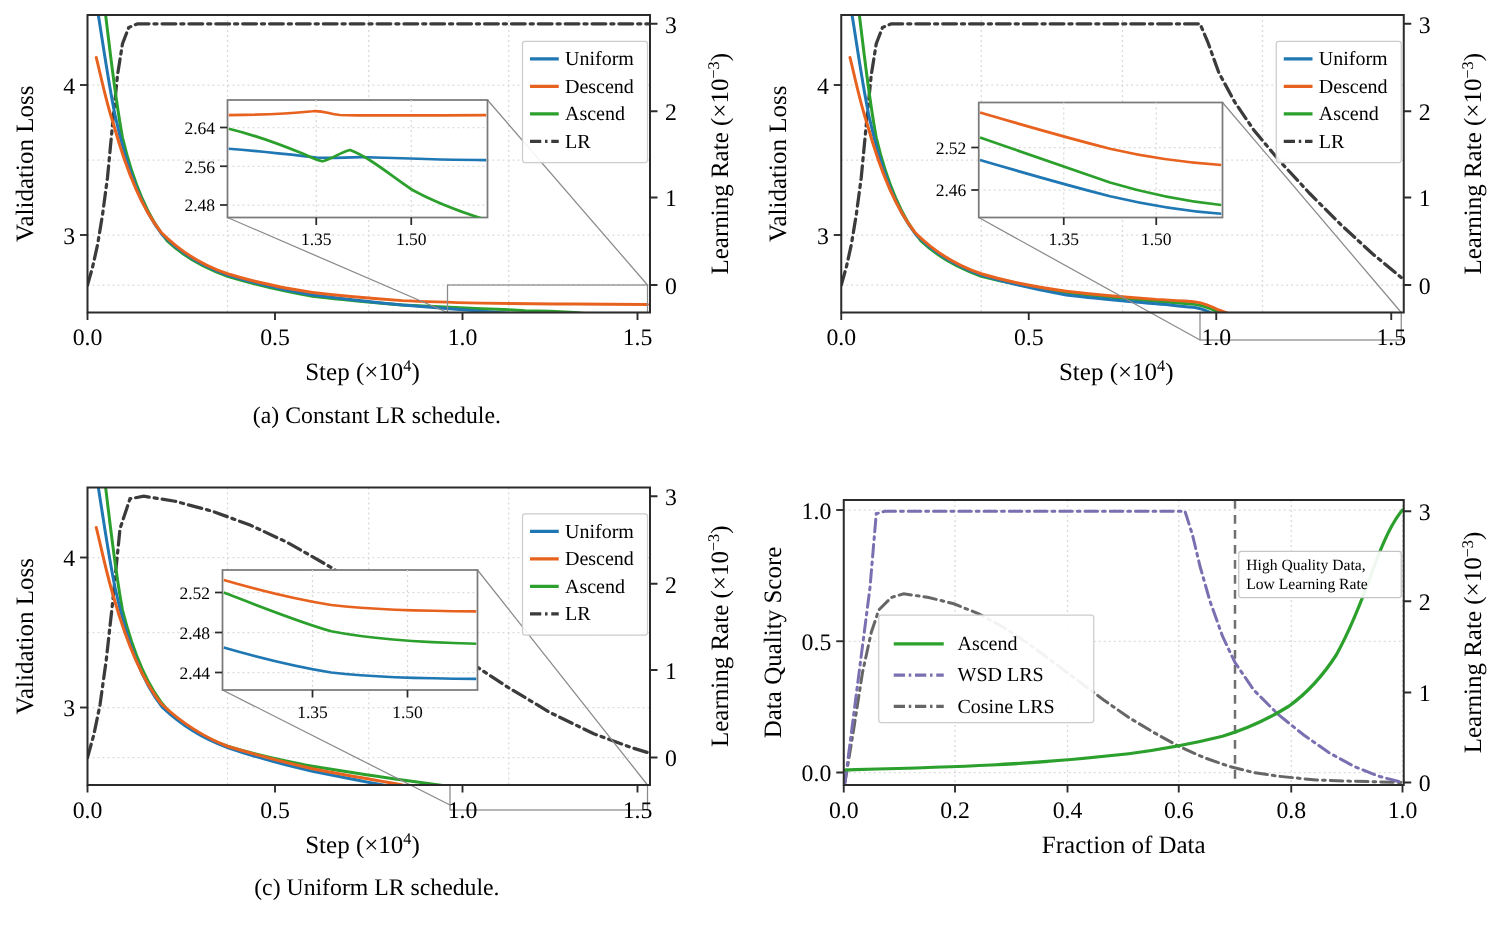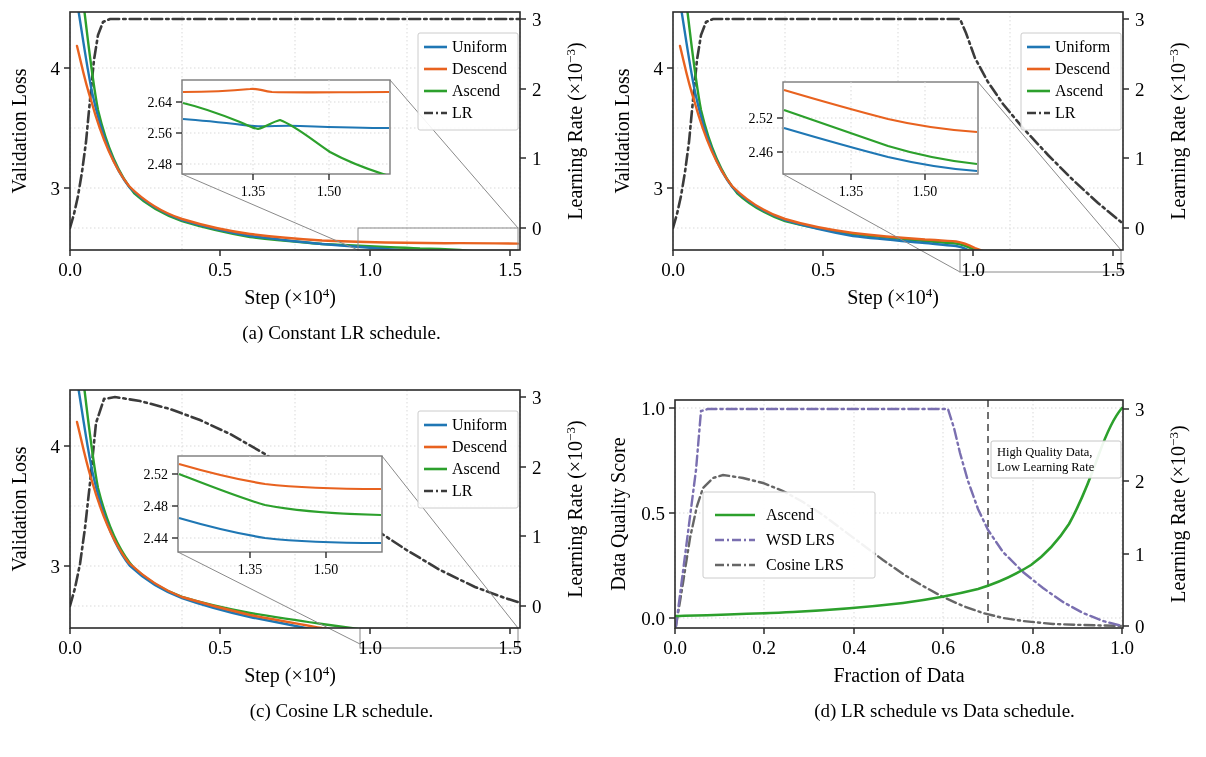--- a/index.html
+++ b/index.html
@@ -36,21 +36,20 @@
     display: block;
   }
   .caption {
     position: absolute;
     left: 0;
     width: 603px;
     text-align: center;
     font-size: 19px;
     font-family: "Liberation Serif", serif;
     color: #000;
-    padding-left: 40px;
   }
   .cap-top { top: 322px; }
   .cap-bot { top: 322px; }
 
   text {
     font-family: "Liberation Serif", serif;
     fill: #000000;
   }
   .tick-label   { font-size: 19px; }
   .axis-title   { font-size: 20px; }
@@ -398,21 +397,21 @@
         <line x1="424" y1="47" x2="447" y2="47" stroke="#1f77b4" stroke-width="2.6"></line>
         <text class="legend-text" x="452" y="52">Uniform</text>
         <line x1="424" y1="69" x2="447" y2="69" stroke="#e8621f" stroke-width="2.6"></line>
         <text class="legend-text" x="452" y="74">Descend</text>
         <line x1="424" y1="91" x2="447" y2="91" stroke="#2ca02c" stroke-width="2.6"></line>
         <text class="legend-text" x="452" y="96">Ascend</text>
         <line x1="424" y1="113" x2="447" y2="113" stroke="#3b3b3b" stroke-width="2.6" stroke-dasharray="9,3,2,3"></line>
         <text class="legend-text" x="452" y="118">LR</text>
       </g>
     </svg>
-    <div class="caption cap-bot">(c) Cosine LR schedule.</div>
+    <div class="caption cap-bot">(c) Uniform LR schedule.</div>
   </div>
 
   <div class="panel panel-d">
     <svg class="plot-svg" width="603" height="320" viewBox="0 0 603 320">
       <defs>
         <clipPath id="clipD">
             <rect x="72" y="22" width="448" height="228"></rect>
           </clipPath>
       </defs>
 
@@ -492,16 +491,15 @@
       <g>
         <rect x="100" y="114" width="172" height="86" fill="#ffffff" fill-opacity="0.92" stroke="#cccccc" stroke-width="1" rx="2"></rect>
         <line x1="112" y1="137" x2="152" y2="137" stroke="#2ca02c" stroke-width="2.6"></line>
         <text class="legend-text" x="163" y="142">Ascend</text>
         <line x1="112" y1="162" x2="152" y2="162" stroke="#7a6fb0" stroke-width="2.6" stroke-dasharray="9,3,2,3"></line>
         <text class="legend-text" x="163" y="167">WSD LRS</text>
         <line x1="112" y1="187" x2="152" y2="187" stroke="#666666" stroke-width="2.6" stroke-dasharray="9,3,2,3"></line>
         <text class="legend-text" x="163" y="192">Cosine LRS</text>
       </g>
     </svg>
-    <div class="caption cap-bot">(d) LR schedule vs Data schedule.</div>
   </div>
 
 </div>
 
 </body></html>

